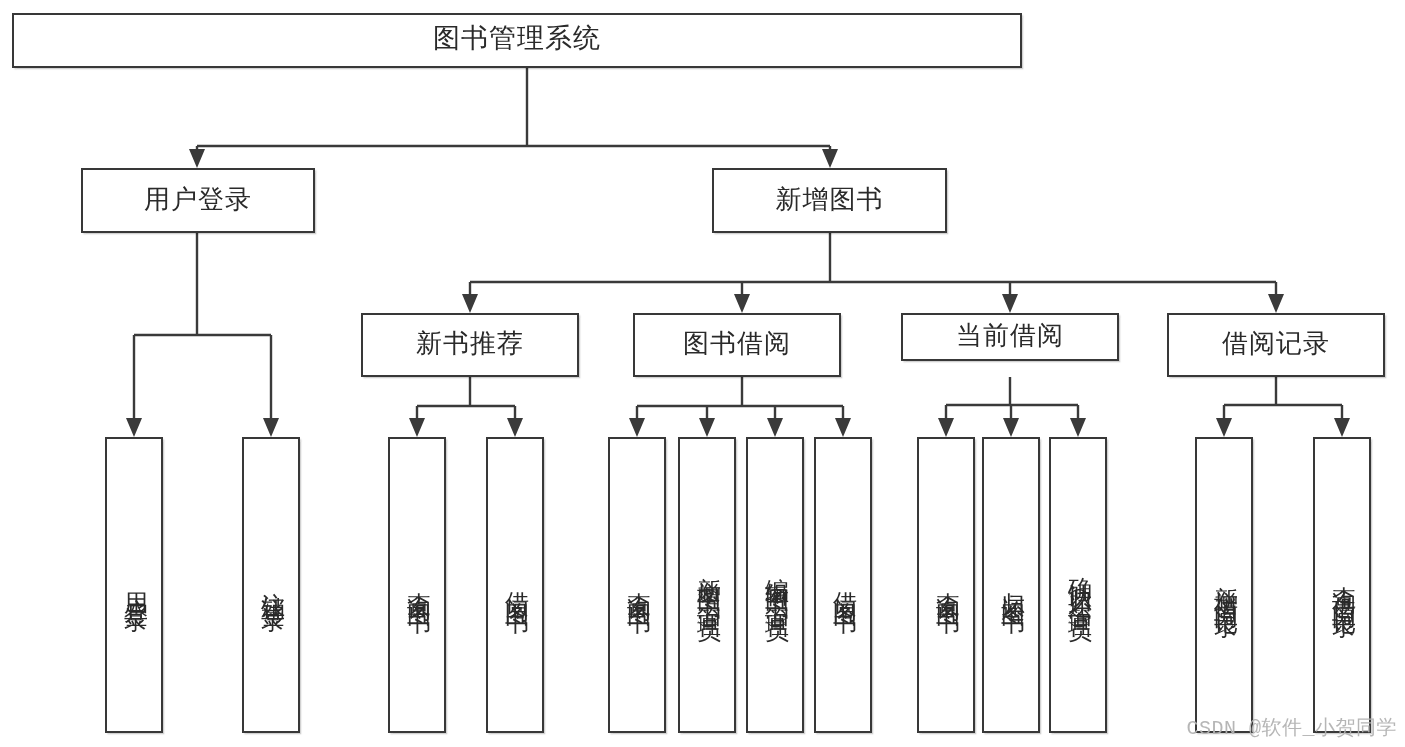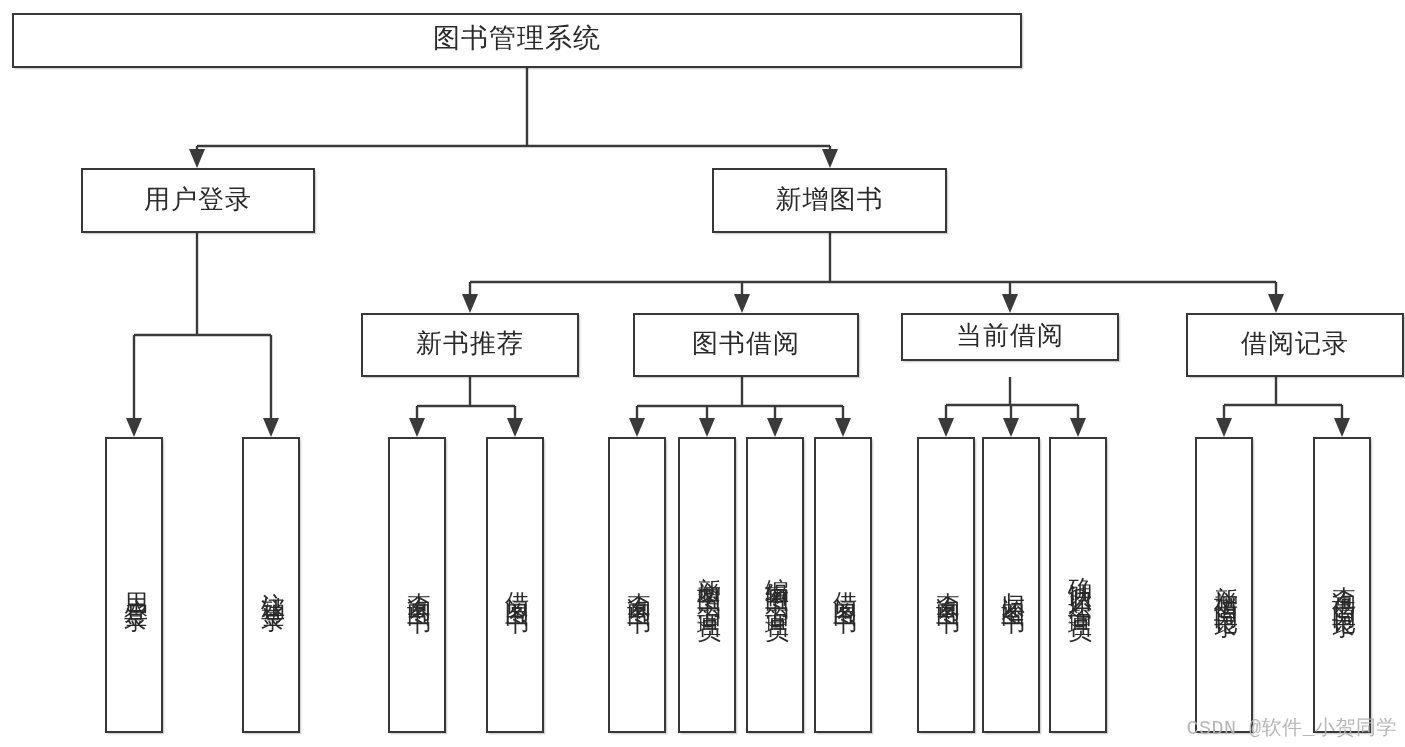--- a/index.html
+++ b/index.html
@@ -110,27 +110,27 @@
   <div class="box" style="left:81px; top:168px; width:234px; height:65px;">
     <span class="lbl">用户登录</span>
   </div>
   <div class="box" style="left:712px; top:168px; width:235px; height:65px;">
     <span class="lbl">新增图书</span>
   </div>
 
   <div class="box" style="left:361px; top:313px; width:218px; height:64px;">
     <span class="lbl">新书推荐</span>
   </div>
-  <div class="box" style="left:633px; top:313px; width:226px; height:64px;">
+  <div class="box" style="left:633px; top:313px; width:208px; height:64px;">
     <span class="lbl">图书借阅</span>
   </div>
   <div class="box" style="left:901px; top:313px; width:218px; height:48px;">
     <span class="lbl">当前借阅</span>
   </div>
-  <div class="box" style="left:1167px; top:313px; width:218px; height:64px;margin-left:19px;">
+  <div class="box" style="left:1167px; top:313px; width:218px; height:64px;">
     <span class="lbl">借阅记录</span>
   </div>
 
   <div class="box vbox" style="left:105px; top:437px; width:58px; height:296px;">
     <span class="lbl">用户登录</span>
   </div>
   <div class="box vbox" style="left:242px; top:437px; width:58px; height:296px;">
     <span class="lbl">注销登录</span>
   </div>
 

